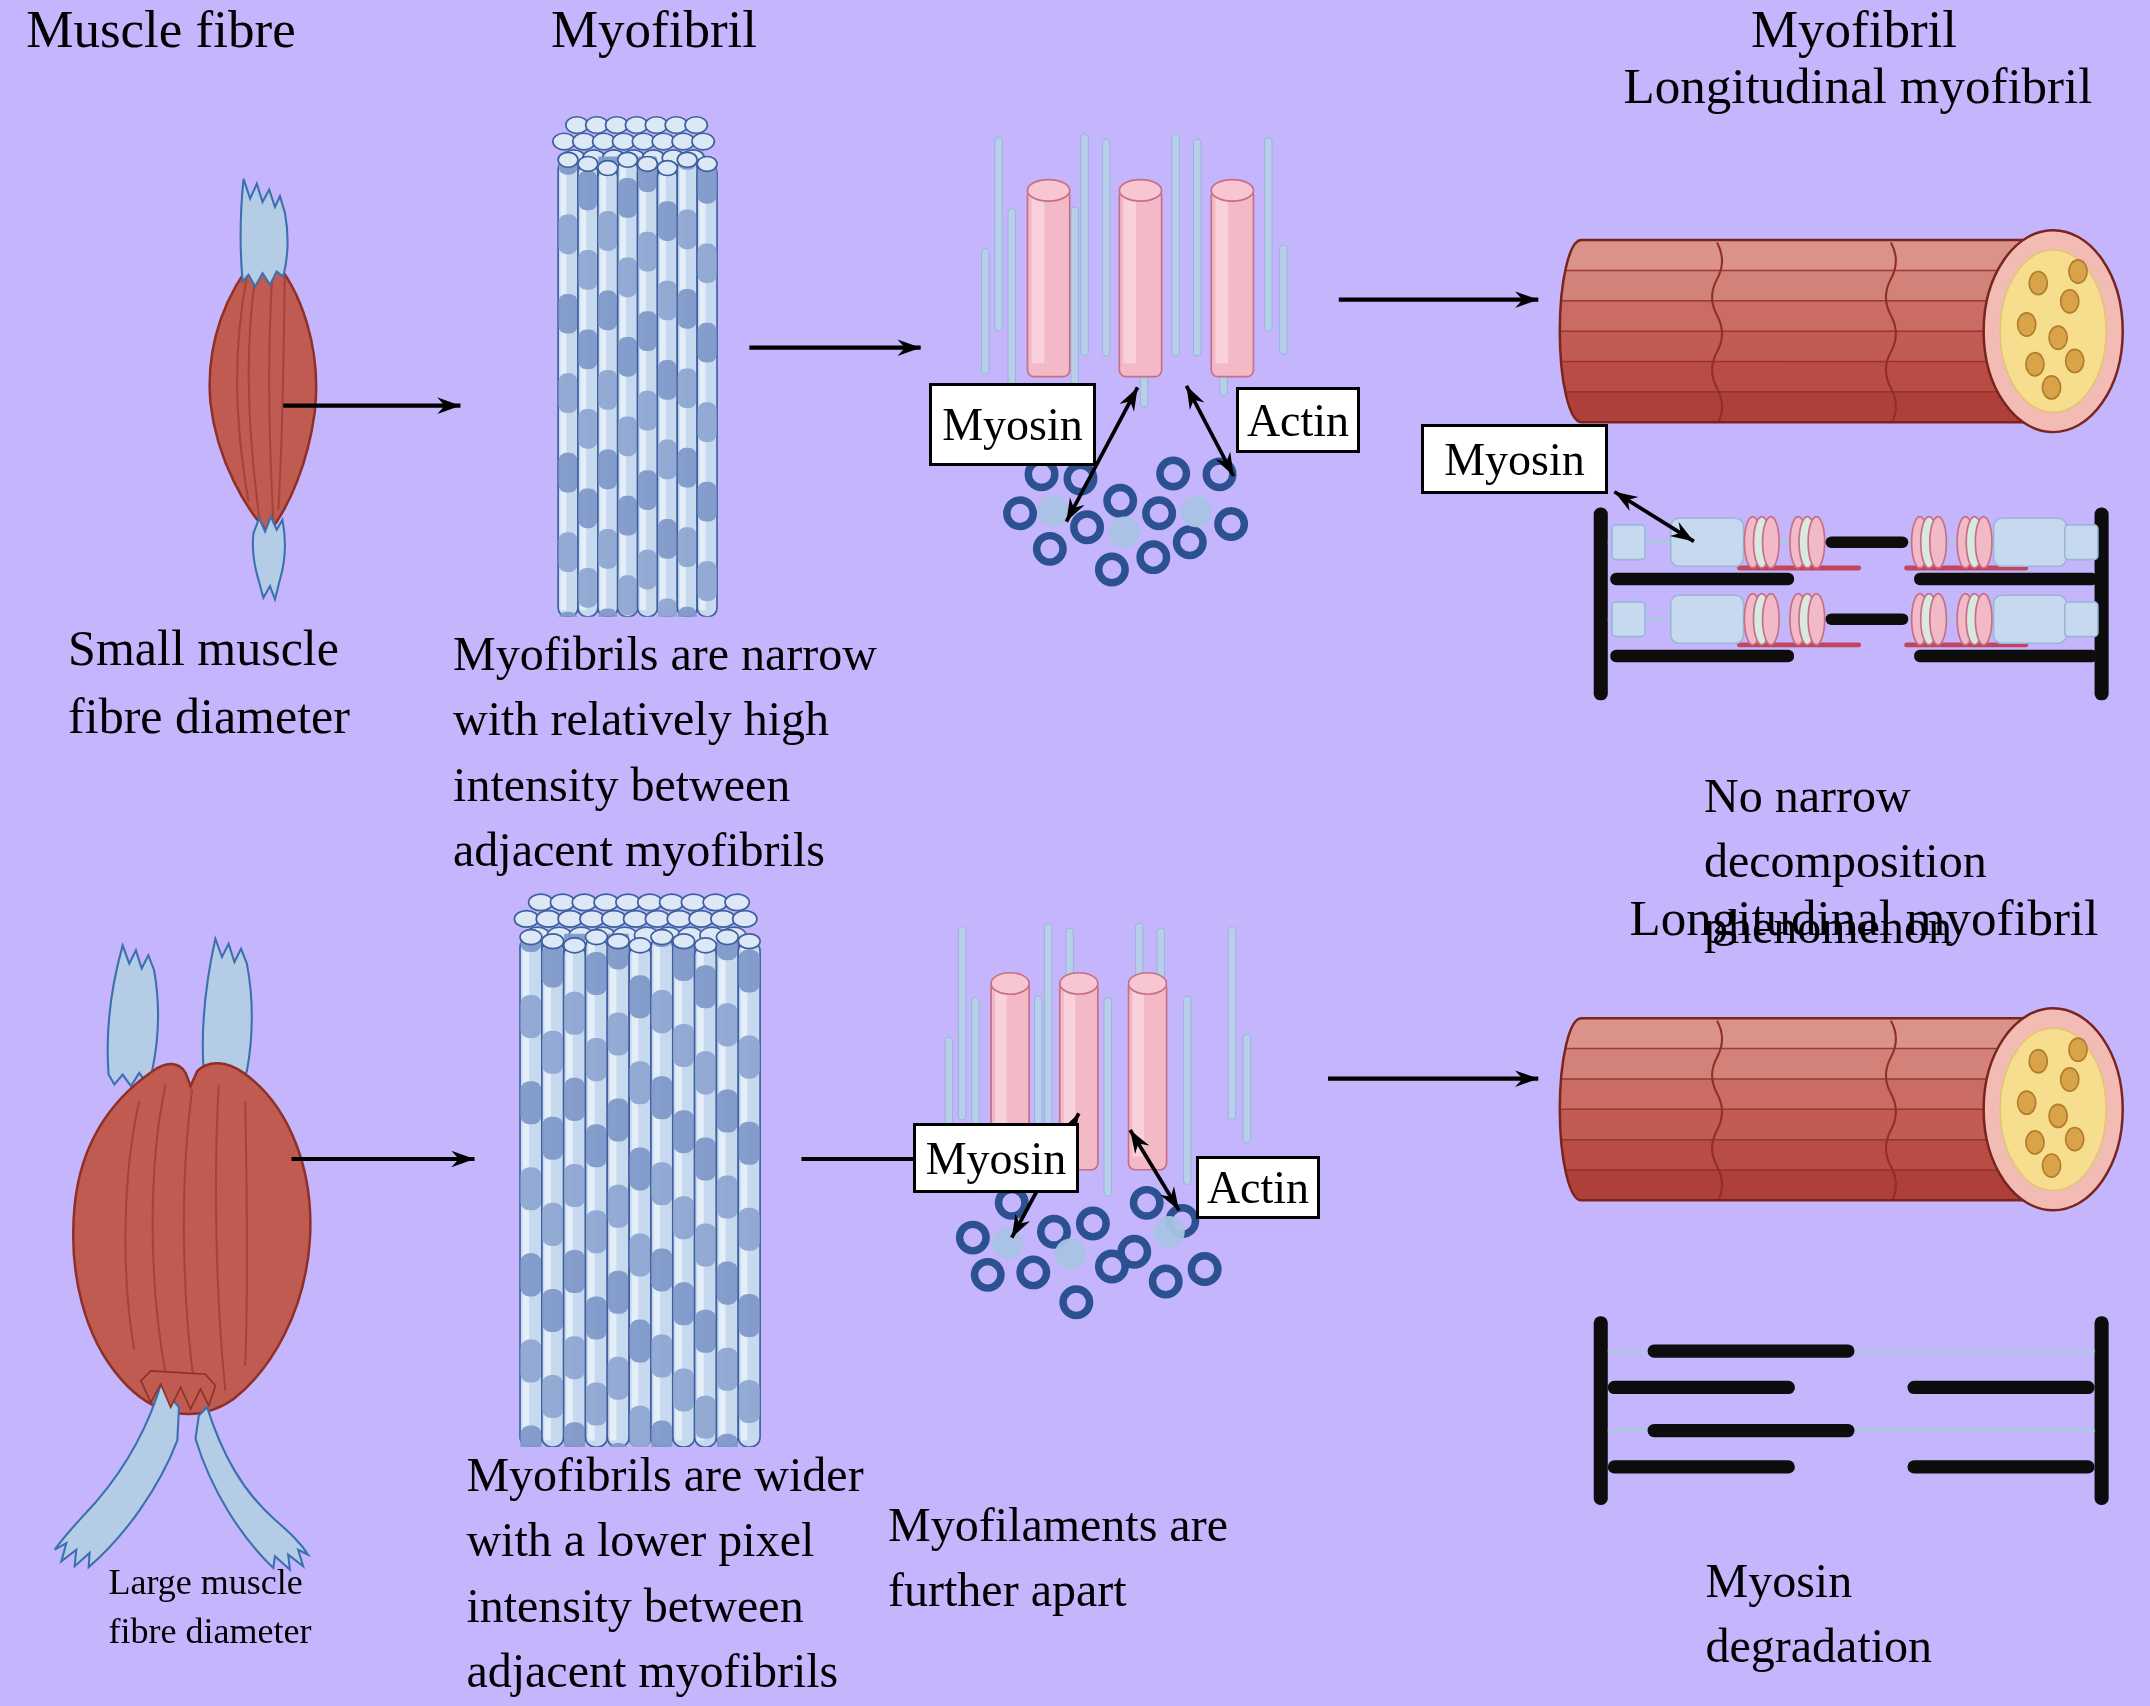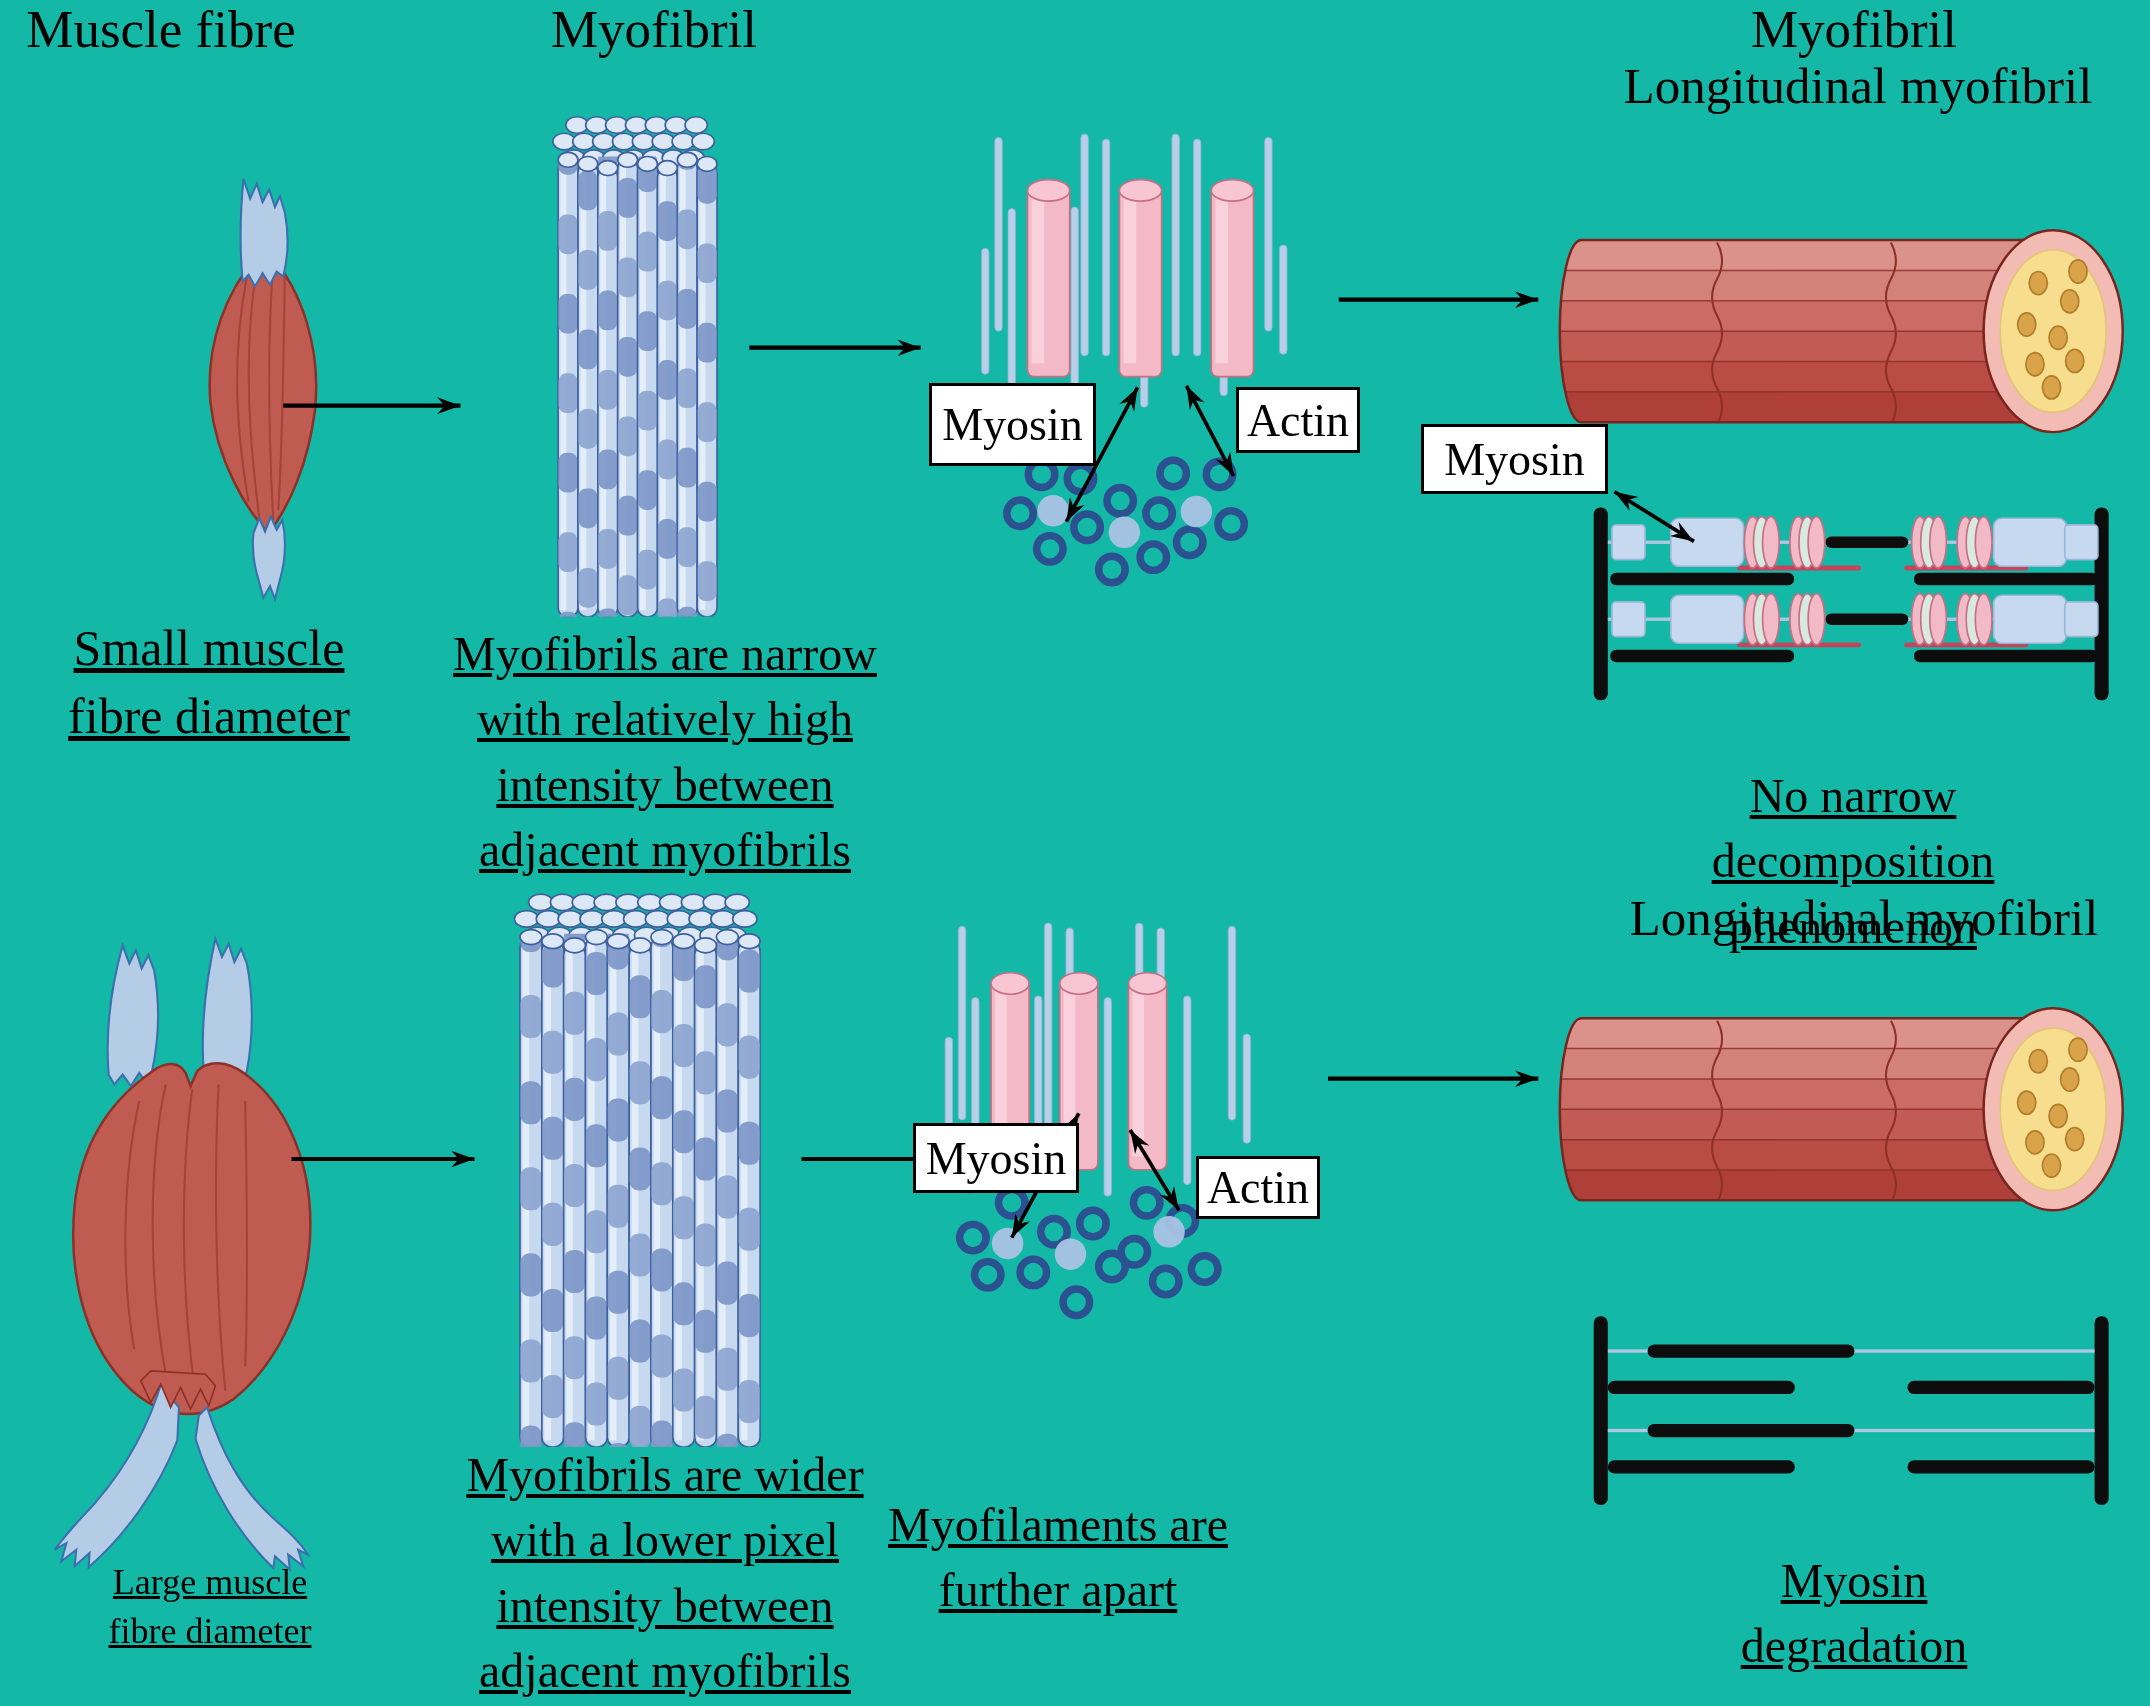--- a/index.html
+++ b/index.html
@@ -1,22 +1,22 @@
 <!DOCTYPE html>
 <html style="font-size:13.2px"><head>
 <meta charset="utf-8">
 <style>
   html,body{margin:0;padding:0;background:#fff;}
-  .stage{position:relative;width:2151px;height:1707px;background:#14b8a6;overflow:hidden;
+  .stage{position:relative;width:2151px;height:1707px;background:#c4b5fd;overflow:hidden;
          font-family:"Liberation Serif",serif;color:#000;}
   #art{position:absolute;left:0;top:0;}
   .h{position:absolute;transform:translateX(-50%);white-space:nowrap;
      font-size:53px;line-height:1.05;}
-  .cap{position:absolute;transform:translateX(-50%);text-align:center;
-       font-size:48px;line-height:1.36;white-space:pre-line;text-decoration:underline;}
+  .cap{position:absolute;transform:translateX(-50%);
+       font-size:48px;line-height:1.36;white-space:pre-line;}
   .lbox{position:absolute;box-sizing:border-box;border:3.3px solid #000;background:#fff;
         display:flex;align-items:center;justify-content:center;
         font-size:46px;white-space:nowrap;}
 </style>
 </head>
 <body>
 
 <div class="stage">
 
   <svg id="art" width="2151" height="1707" viewBox="0 0 2598 2062">

